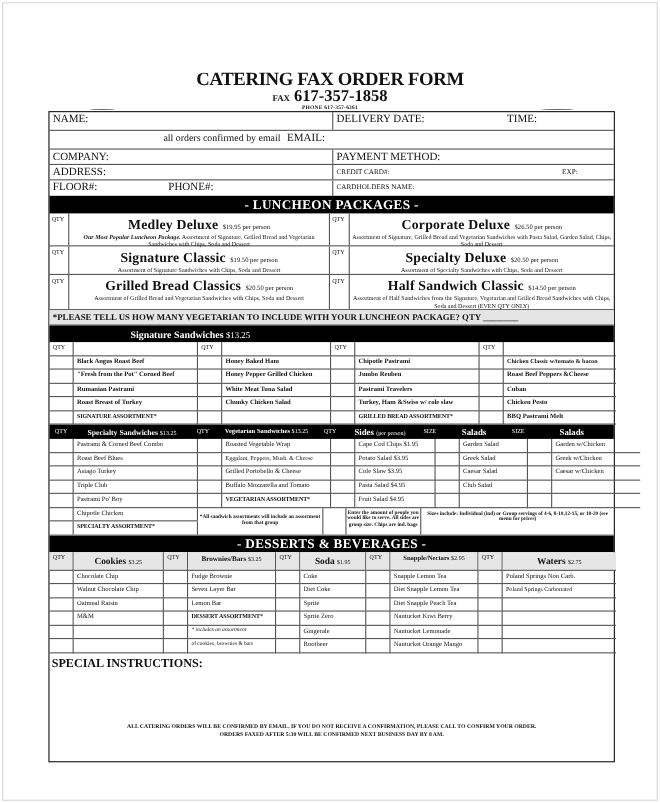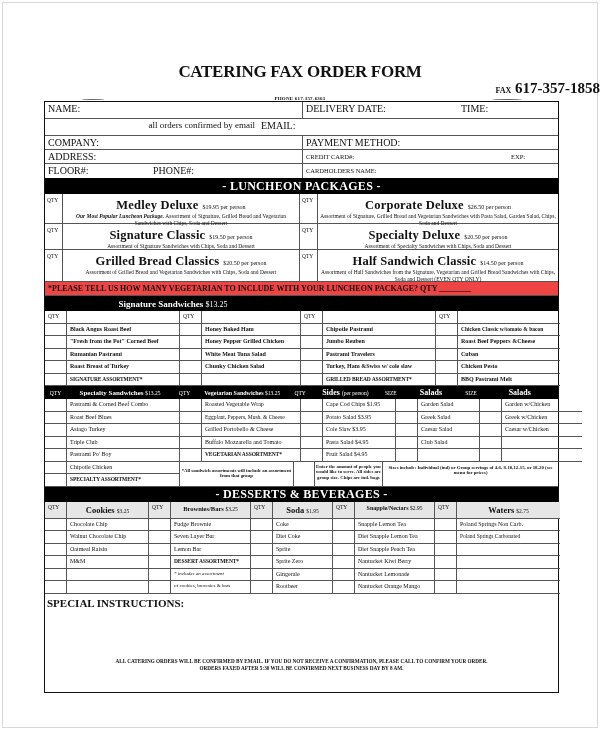--- a/index.html
+++ b/index.html
@@ -2,21 +2,21 @@
 <html><head>
 <meta charset="utf-8">
 <style>
   * { box-sizing: border-box; margin: 0; padding: 0; }
   html, body { width: 600px; height: 730px; background: #fff; overflow: hidden; }
   body { font-family: "Liberation Serif", "DejaVu Serif", serif; color: #111; position: relative; }
   .frame { position: absolute; left: 2px; top: 2px; width: 596px; height: 726px; border: 1px solid #d8d8d8; }
   .page { position: absolute; left: 0; top: 0; width: 600px; height: 730px; }
 
   .title { position: absolute; top: 62px; left: 0; width: 600px; text-align: center; font-size: 17px; font-weight: bold; letter-spacing: -0.3px; }
-  .fax { position: absolute; top: 80px; left: 0; width: 600px; text-align: right; font-size: 15px; font-weight: bold; }
+  .fax { position: absolute; top: 80px; left: 0; width: 600px; text-align: center; font-size: 15px; font-weight: bold; }
   .fax .lbl { font-size: 8px; font-variant: small-caps; }
   .phone { position: absolute; top: 96px; left: 0; width: 600px; text-align: center; font-size: 5px; font-weight: bold; letter-spacing: 0.2px; }
   .swoosh { position: absolute; top: 99px; height: 2px; border-top: 1px solid #666; border-radius: 50%; }
 
   .form { position: absolute; left: 44px; top: 101px; width: 515px; border: 1px solid #111; border-bottom: 1px solid #111; }
   .row { display: flex; width: 100%; border-bottom: 1px solid #555; }
   .cell { font-size: 10px; padding: 1px 3px; white-space: nowrap; overflow: hidden; }
   .bd-r { border-right: 1px solid #555; }
   .small { font-size: 6.5px; }
 
@@ -24,21 +24,21 @@
   .bar-title { font-size: 12px; height: 16px; line-height: 16px; letter-spacing: 0.3px; }
 
   .pkg { display: flex; border-bottom: 1px solid #555; }
   .pkg-qty { width: 18px; font-size: 5.5px; padding: 3px 2px; border-right: 1px solid #555; }
   .pkg-body { text-align: center; padding: 1px 2px; }
   .pkg-name { font-size: 12.5px; font-weight: bold; letter-spacing: 0.2px; }
   .pkg-price { font-size: 6px; font-weight: normal; }
   .pkg-desc { font-size: 5.5px; line-height: 6.5px; }
   .pkg-tag { font-weight: bold; font-style: italic; }
 
-  .veg-row { font-size: 8px; font-weight: bold; padding: 2px 3px; border-bottom: 1px solid #555; height: 14px; background: #ef4444; }
+  .veg-row { font-size: 8px; font-weight: bold; padding: 2px 3px; border-bottom: 1px solid #555; height: 14px; background: #e5e5e5; }
 
   .grid { display: grid; }
   .g4 { grid-template-columns: 22px 113px 22px 99px 22px 113px 22px 102px; }
   .g4 > div { border-right: 1px solid #555; border-bottom: 1px solid #555; font-size: 6px; padding: 2px 3px; height: 12.5px; white-space: nowrap; overflow: hidden; }
   .g4 > div:nth-child(8n) { border-right: none; }
   .hq { font-size: 5.5px !important; }
   .b { font-weight: bold; }
   .assort { font-weight: 900; font-size: 5.5px !important; letter-spacing: -0.1px; }
 
   .black-row { display: flex; background: #000; color: #fff; height: 13px; align-items: center; }

